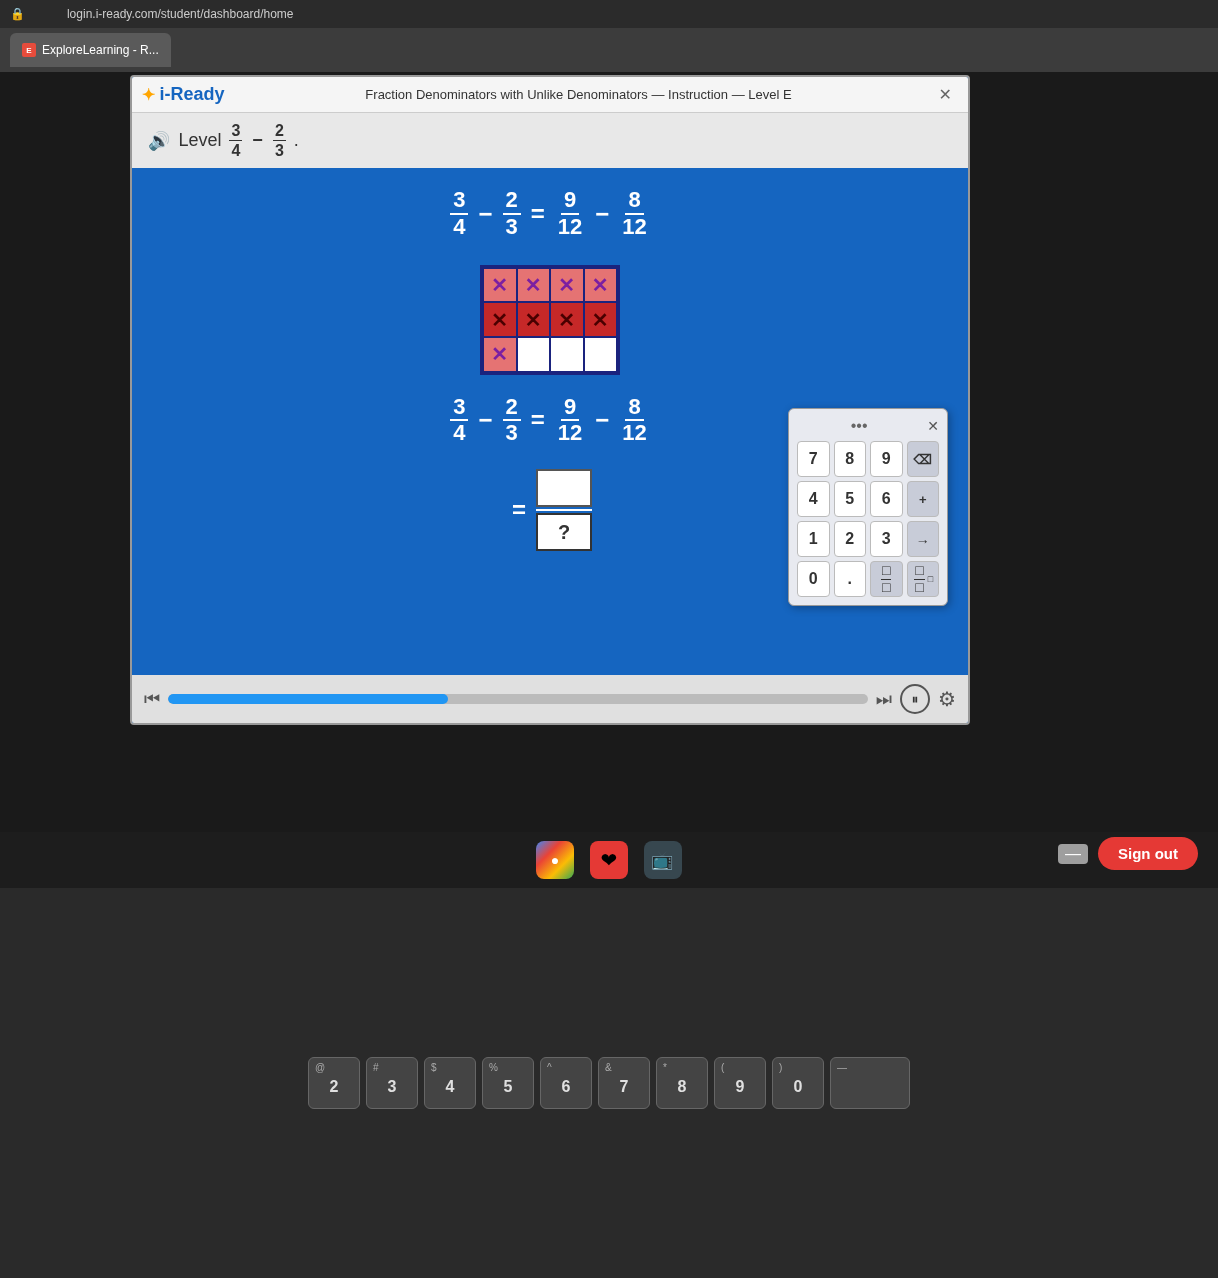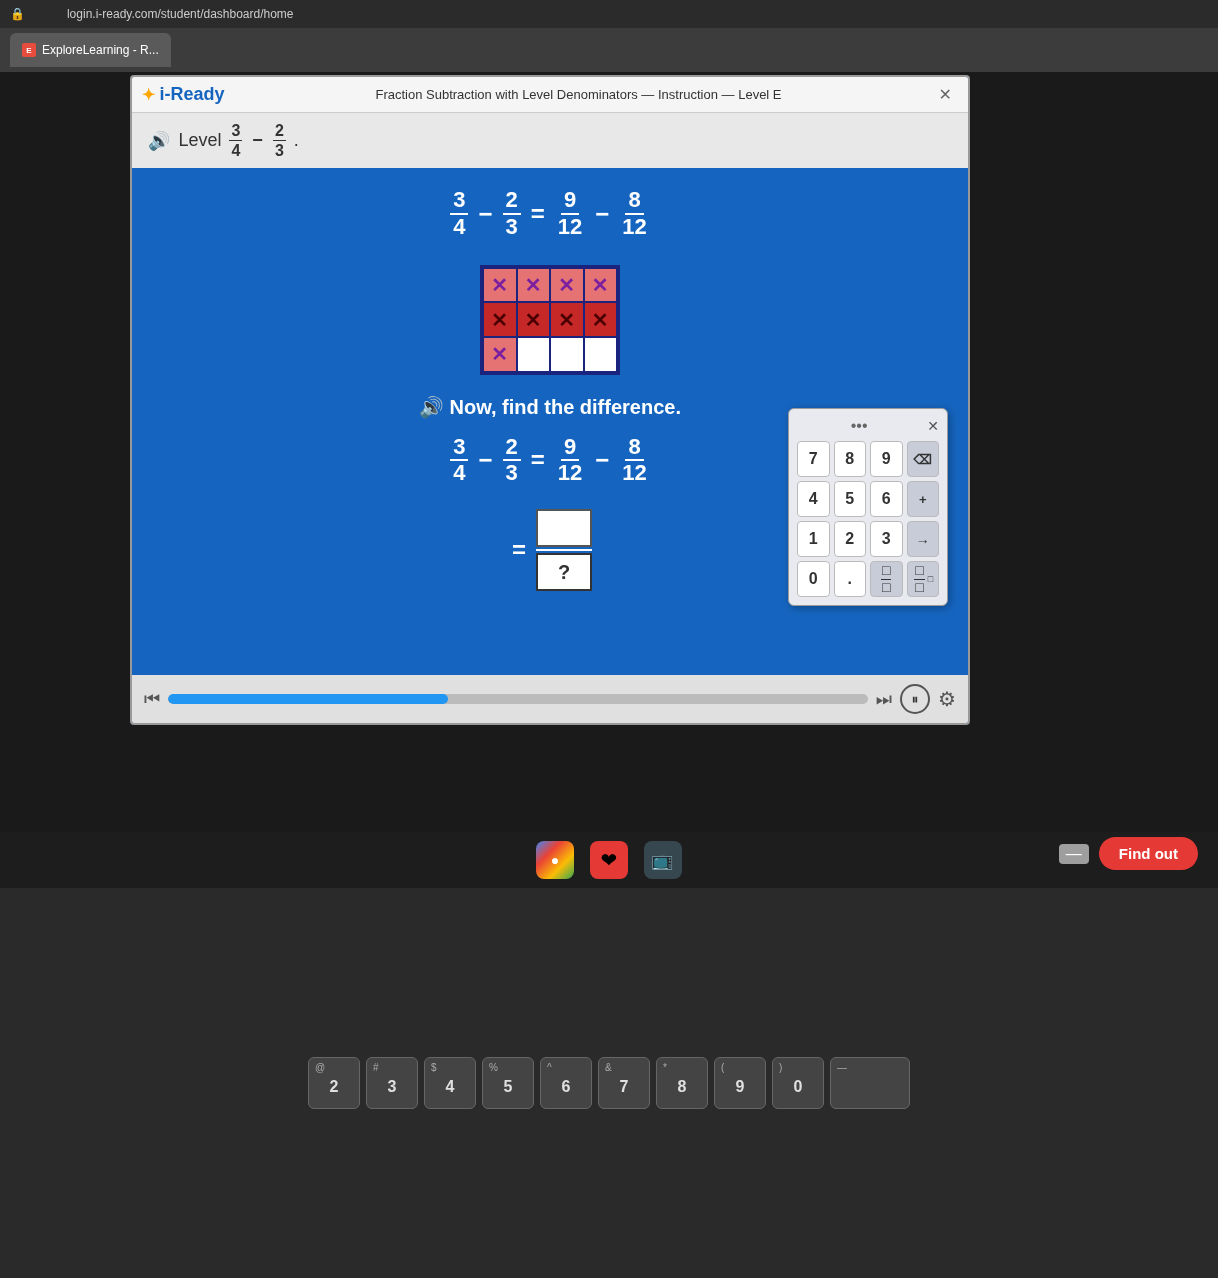--- a/index.html
+++ b/index.html
@@ -503,21 +503,21 @@
   </div>
 </div>
 
 <div class="iready-window">
 
   <div class="iready-titlebar">
     <div class="iready-logo">
       <span class="iready-logo-star">✦</span>
       <span>i-Ready</span>
     </div>
-    <span class="iready-title-text">Fraction Subtraction with Level Denominators — Instruction — Level E</span>
+    <span class="iready-title-text">Fraction Denominators with Unlike Denominators — Instruction — Level E</span>
     <button class="iready-close">✕</button>
   </div>
 
   <div class="problem-header">
     <span class="speaker-icon">🔊</span>
     <span style="font-size:18px;">Level</span>
     <span class="fraction">
       <span class="fraction-num">3</span>
       <span class="fraction-den">4</span>
     </span>
@@ -564,24 +564,20 @@
       <div class="grid-cell dark-x"></div>
       <div class="grid-cell dark-x"></div>
       <div class="grid-cell dark-x"></div>
 
       <div class="grid-cell pink-x"></div>
       <div class="grid-cell white"></div>
       <div class="grid-cell white"></div>
       <div class="grid-cell white"></div>
     </div>
 
-    <div class="instruction-text">
-      <span>🔊</span>
-      <span>Now, find the difference.</span>
-    </div>
 
     <div class="equation-line">
       <div class="eq-fraction">
         <span class="num">3</span>
         <span class="den">4</span>
       </div>
       <span class="eq-minus">−</span>
       <div class="eq-fraction">
         <span class="num">2</span>
         <span class="den">3</span>
@@ -662,21 +658,21 @@
 </div>
 
 <div class="taskbar">
   <div class="taskbar-icon chrome" style="font-size:14px;color:white;">●</div>
   <div class="taskbar-icon red-bg" style="font-size:20px;">❤</div>
   <div class="taskbar-icon dark-bg" style="font-size:18px;">📺</div>
 </div>
 
 <div class="signout-area">
   <div class="minimize-btn">—</div>
-  <button class="signout-btn">Find out</button>
+  <button class="signout-btn">Sign out</button>
 </div>
 
 <div class="keyboard-area">
   <div class="keyboard-row">
     <div class="key">
       <span class="top-char">@</span>
       <span class="main-char">2</span>
     </div>
     <div class="key">
       <span class="top-char">#</span>

